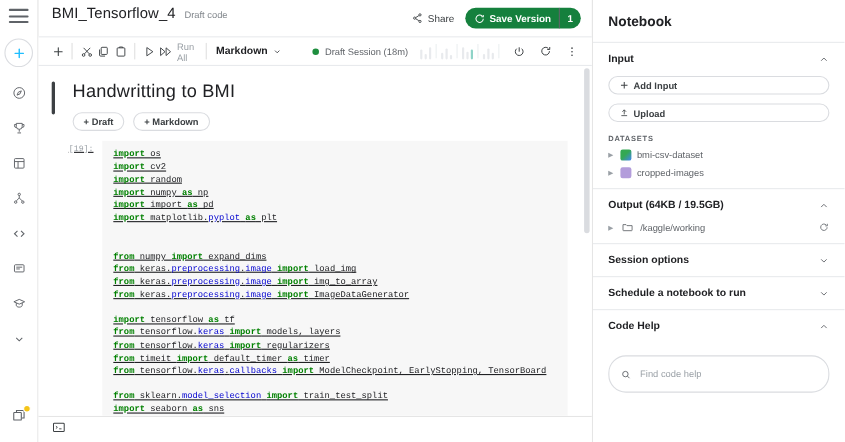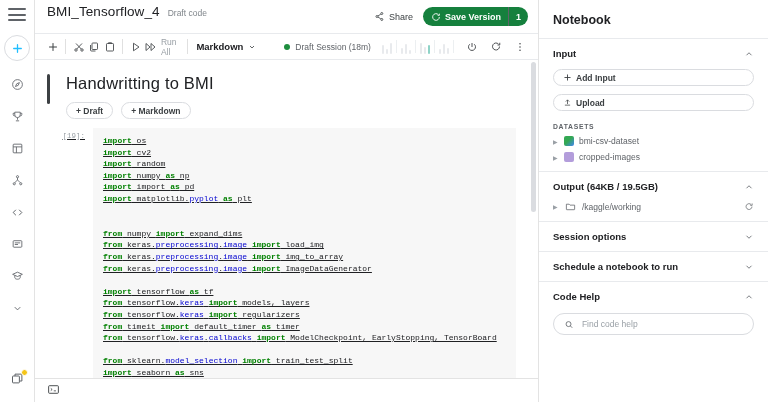--- a/index.html
+++ b/index.html
@@ -151,22 +151,22 @@
   .subhead { font-size: 6.8px; font-weight: bold; color: #5f6368; letter-spacing: .7px; margin-top: 12px; }
   .ds-item { display: flex; align-items: center; gap: 5px; margin-top: 6px; cursor: pointer; }
   .tri { color: #9aa0a6; font-size: 6px; width: 6px; }
   .ds-icon { width: 10px; height: 10px; border-radius: 2px; flex: 0 0 10px; }
   .ds-icon.csv { background: linear-gradient(135deg,#34a853 0%,#34a853 45%,#4285f4 100%); }
   .ds-icon.img { background: #b39ddb; }
   .ds-label { font-size: 8.5px; color: #5f6368; white-space: nowrap; }
   .out-item { display: flex; align-items: center; gap: 6px; margin-top: 9px; }
   .out-label { font-size: 8.5px; color: #5f6368; flex: 1; }
   .search-box {
-    display: flex; align-items: center; gap: 8px; margin-top: 11px;
-    border: 1px solid #dadce0; border-radius: 16px; height: 22px; padding: 0 10px;
+    display: flex; align-items: center; gap: 8px; margin-top: 21px;
+    border: 1px solid #dadce0; border-radius: 16px; height: 34px; padding: 0 10px;
   }
   .search-box input {
     border: none; outline: none; font-size: 8.5px; color: #5f6368;
     font-family: "Liberation Sans", sans-serif; width: 100%; background: transparent;
   }
   .search-box input::placeholder { color: #9aa0a6; }
 </style>
 </head>
 <body>
 

